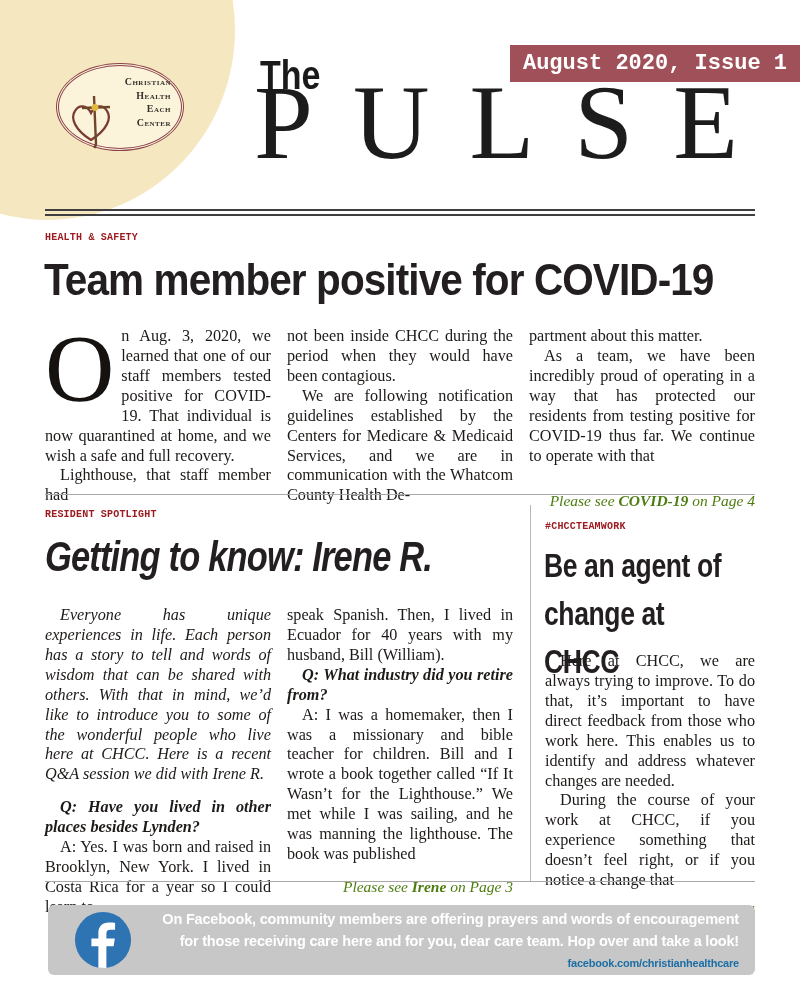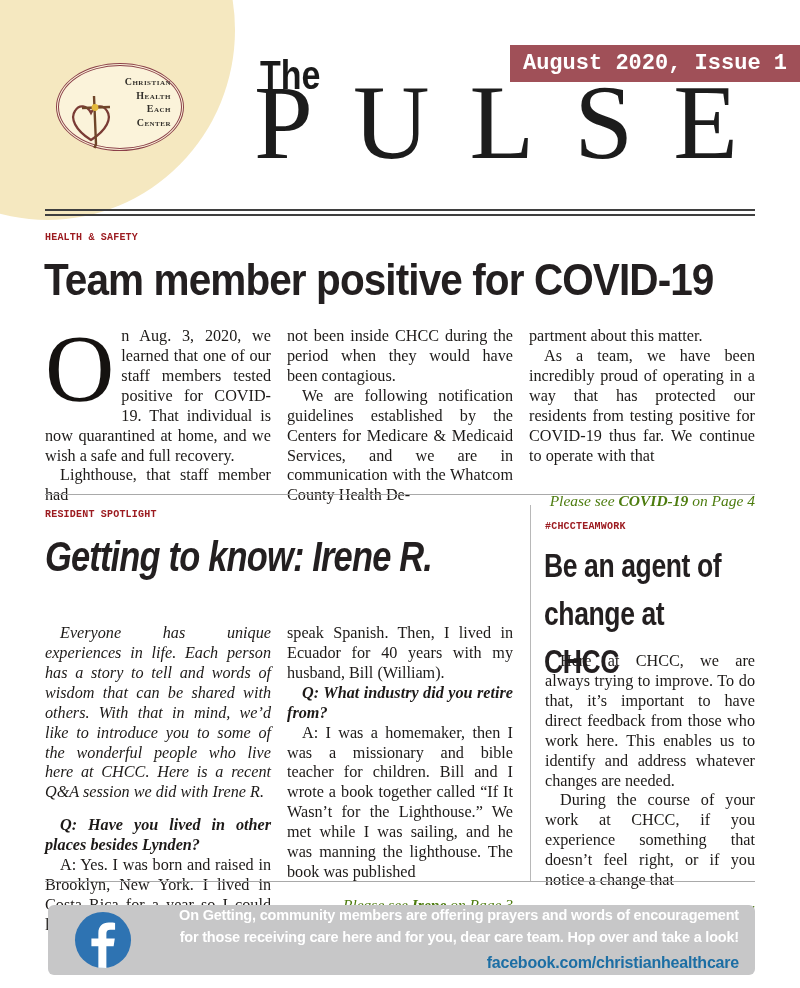--- a/index.html
+++ b/index.html
@@ -56,21 +56,21 @@
     position:absolute; font-family:"Liberation Sans", sans-serif;
     font-weight:bold; color:#231f20; transform-origin:left top; white-space:nowrap;
   }
   .hl-covid { left:44px; top:254px; font-size:45px; letter-spacing:-1px; transform:scaleX(0.90); }
   .hl-irene { left:45px; top:533px; font-size:42px; font-style:italic; letter-spacing:-1px; transform:scaleX(0.82); }
   .hl-team  { left:544px; top:541px; font-size:34px; line-height:48px; letter-spacing:-0.5px; transform:scaleX(0.78); white-space:normal; }
 
   
   .cols { position:absolute; display:flex; gap:16px; }
   .covid-cols { left:45px; top:327px; width:710px; }
-  .irene-cols { left:45px; top:624px; width:468px; }
+  .irene-cols { left:45px; top:606px; width:468px; }
   .col { width:226px; flex:0 0 226px; }
   .bp {
     font-size:16.2px; line-height:1.23; text-align:justify; color:#1d1a18;
   }
   .indent { text-indent:15px; }
   .ital { font-style:italic; }
   .qbold { font-weight:bold;font-style:italic; }
   .dropcap {
     float:left; font-size:96px; line-height:0.78; padding:5px 7px 0 0;
     font-family:"Liberation Serif", serif; color:#151210;
@@ -98,21 +98,21 @@
     background:#C7C7C8; border-radius:6px;
   }
   .fb-circle { position:absolute; left:26px; top:6px; width:58px; height:58px; }
   .footer-text {
     position:absolute; right:16px; top:50%; transform:translateY(-50%);
     text-align:right; font-family:"Liberation Sans", sans-serif;
     font-weight:bold; color:#ffffff; font-size:14.5px; line-height:1.5;
     letter-spacing:-0.2px;
   }
   .footer-link {
-    display:block; color:#1C6EA4; font-size:16px; margin-top:2px;
+    display:block; color:#1C6EA4; font-size:11px; margin-top:2px;
     text-decoration:none; font-weight:bold;
   }
 </style>
 </head>
 <body>
 
 <div class="page">
 
   <div class="cream-blob"></div>
 
@@ -187,19 +187,19 @@
   </div>
 
   <div class="rule-thin rule-bottom"></div>
 
   <div class="footer-band">
     <svg class="fb-circle" viewBox="0 0 60 60">
       <circle cx="30" cy="30" r="29" fill="#2E73B2"></circle>
       <path d="M33.5,59 L33.5,36.5 L41,36.5 L42.2,28.5 L33.5,28.5 L33.5,23.5 C33.5,21 34.5,19.5 37.5,19.5 L42.5,19.5 L42.5,12.3 C41.6,12.2 38.8,12 36,12 C29.5,12 25.2,15.9 25.2,22.8 L25.2,28.5 L18,28.5 L18,36.5 L25.2,36.5 L25.2,58.6 Z" fill="#ffffff"></path>
     </svg>
     <div class="footer-text">
-      <span>On Getting, community members are offering prayers and words of encouragement</span><br>
+      <span>On Facebook, community members are offering prayers and words of encouragement</span><br>
       <span>for those receiving care here and for you, dear care team. Hop over and take a look!</span>
       <a class="footer-link" href="#">facebook.com/christianhealthcare</a>
     </div>
   </div>
 
 </div>
 
 </body></html>

